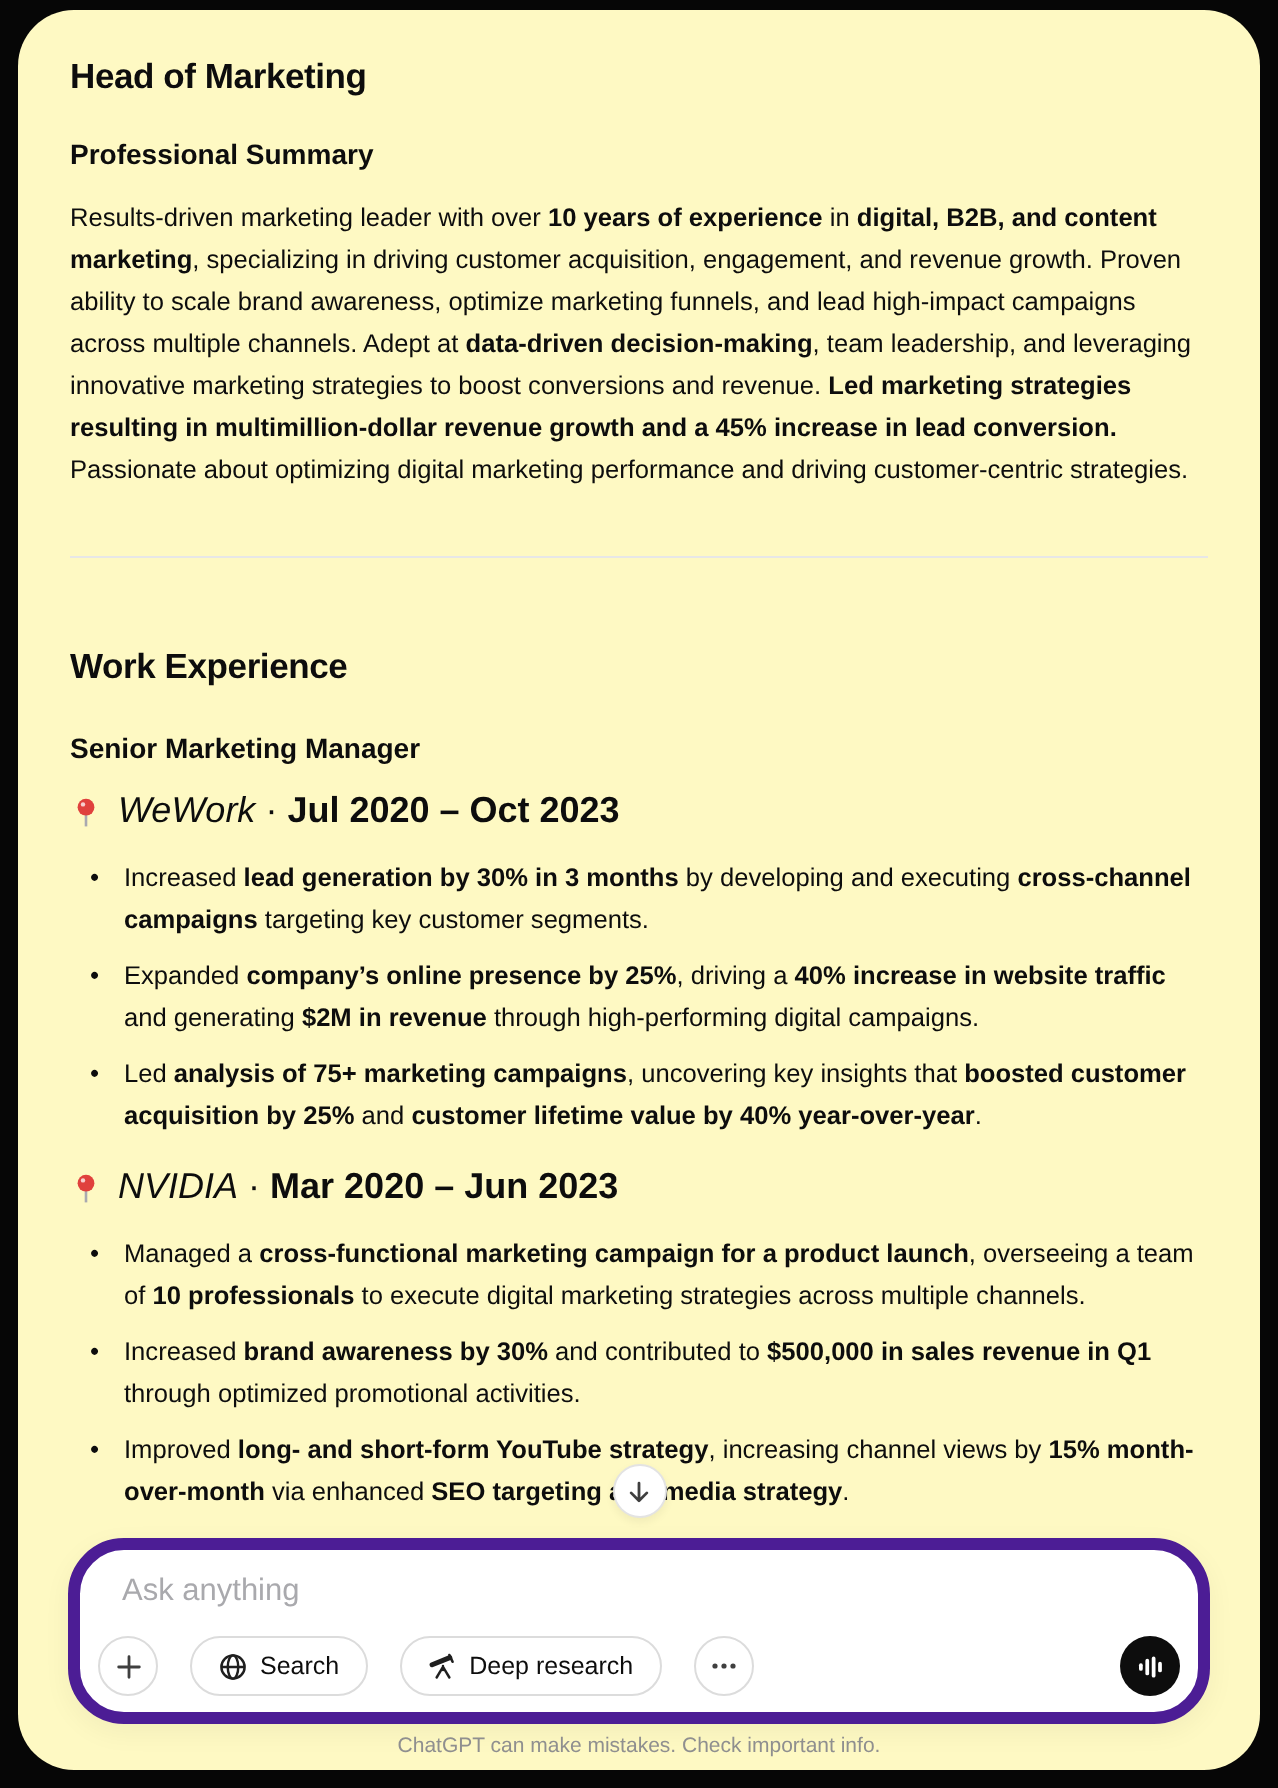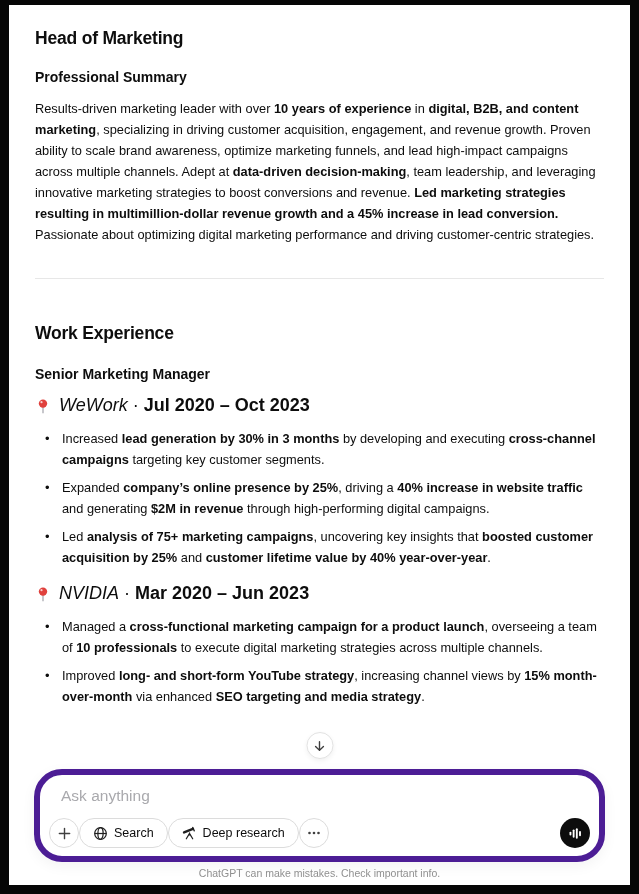--- a/index.html
+++ b/index.html
@@ -4,21 +4,21 @@
 <style>
   html,body{margin:0;padding:0;}
   body{
     width:639px;height:894px;position:relative;overflow:hidden;
     background:#060606;
     font-family:"Liberation Sans","DejaVu Sans",sans-serif;
     -webkit-font-smoothing:antialiased;
   }
   .card{
     position:absolute;left:9px;right:9px;top:5px;bottom:9px;
-    background:#ffffff;border-radius:0;overflow:hidden;
+    background:#fef9c3;border-radius:28px;overflow:hidden;
   }
   
   .doc{padding:23px 26px 0;color:#0d0d0d;}
   .doc h1{font-size:17.5px;font-weight:700;margin:0 0 20px;letter-spacing:-.2px;}
   .doc h2{font-size:14px;font-weight:700;margin:0 0 13px;}
   .doc h3{font-size:14px;font-weight:700;margin:22px 0 13px;}
   .doc p{font-size:12.8px;line-height:21px;margin:0;}
   .doc hr{border:none;border-top:1px solid #e7e7e7;margin:33px 0 44px;}
   .doc .meta{font-size:18px;margin:0 0 12px;color:#0d0d0d;}
   .doc .meta svg{vertical-align:-3px;margin:0 5px 0 2px;}
@@ -43,21 +43,21 @@
   }
   .composer-input{
     position:absolute;top:12px;left:21px;right:21px;height:32px;
     border:none;outline:none;resize:none;background:transparent;
     font-family:"Liberation Sans","DejaVu Sans",sans-serif;
     font-size:15.5px;color:#0d0d0d;padding:0;
   }
   .composer-input::placeholder{color:#a9a9ad;}
   .composer-row{
     position:absolute;left:9px;right:9px;bottom:8px;
-    display:flex;align-items:center;gap:0;
+    display:flex;align-items:center;gap:16px;
   }
   .icon-btn{
     width:30px;height:30px;border-radius:50%;background:#fff;
     border:1px solid #dcdcdc;display:flex;align-items:center;justify-content:center;
     cursor:pointer;padding:0;flex:0 0 auto;
   }
   .pill{
     height:30px;border-radius:999px;background:#fff;border:1px solid #dcdcdc;
     display:flex;align-items:center;gap:6px;padding:0 13px;cursor:pointer;
     font-family:"Liberation Sans","DejaVu Sans",sans-serif;
@@ -100,20 +100,21 @@
       </ul>
       <div class="meta">
   <svg width="12" height="15" viewBox="0 0 12 15">
     <line x1="6" y1="8" x2="6" y2="14.2" stroke="#a9a9b0" stroke-width="1.3"></line>
     <circle cx="6" cy="4.6" r="4.2" fill="#e0413d"></circle>
     <circle cx="4.5" cy="3.2" r="1.1" fill="#ffffff" opacity="0.75"></circle>
   </svg>
 <em>NVIDIA</em><span> · </span><strong>Mar 2020 – Jun 2023</strong></div>
       <ul>
         <li><span>Managed a </span><strong>cross-functional marketing campaign for a product launch</strong><span>, overseeing a team of </span><strong>10 professionals</strong><span> to execute digital marketing strategies across multiple channels.</span></li>
+        <li><span>Increased </span><strong>brand awareness by 30%</strong><span> and contributed to </span><strong>$500,000 in sales revenue in Q1</strong><span> through optimized promotional activities.</span></li>
         <li><span>Improved </span><strong>long- and short-form YouTube strategy</strong><span>, increasing channel views by </span><strong>15% month-over-month</strong><span> via enhanced </span><strong>SEO targeting and media strategy</strong><span>.</span></li>
       </ul>
       <div class="clipped-fragment"></div>
     </div>
 
   <button class="scroll-btn">
     <svg width="14" height="14" viewBox="0 0 16 16" fill="none" stroke="#3f3f3f" stroke-width="1.6" stroke-linecap="round" stroke-linejoin="round">
       <path d="M8 3v10M3.5 8.5 8 13l4.5-4.5"></path>
     </svg>
   </button>

